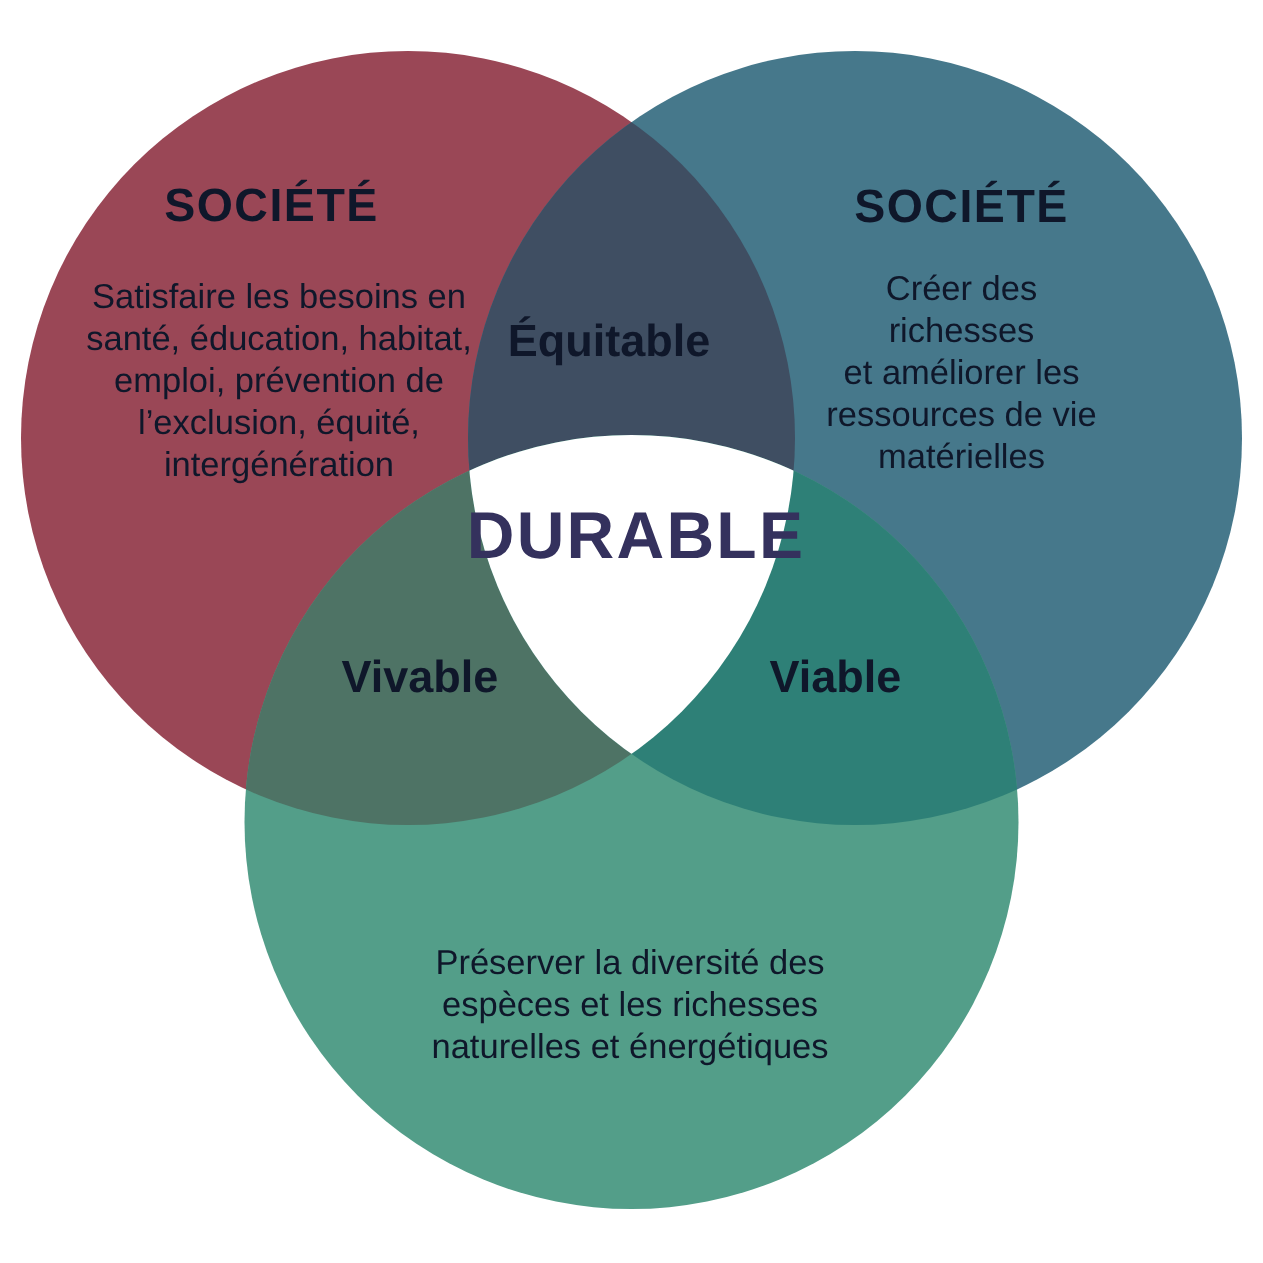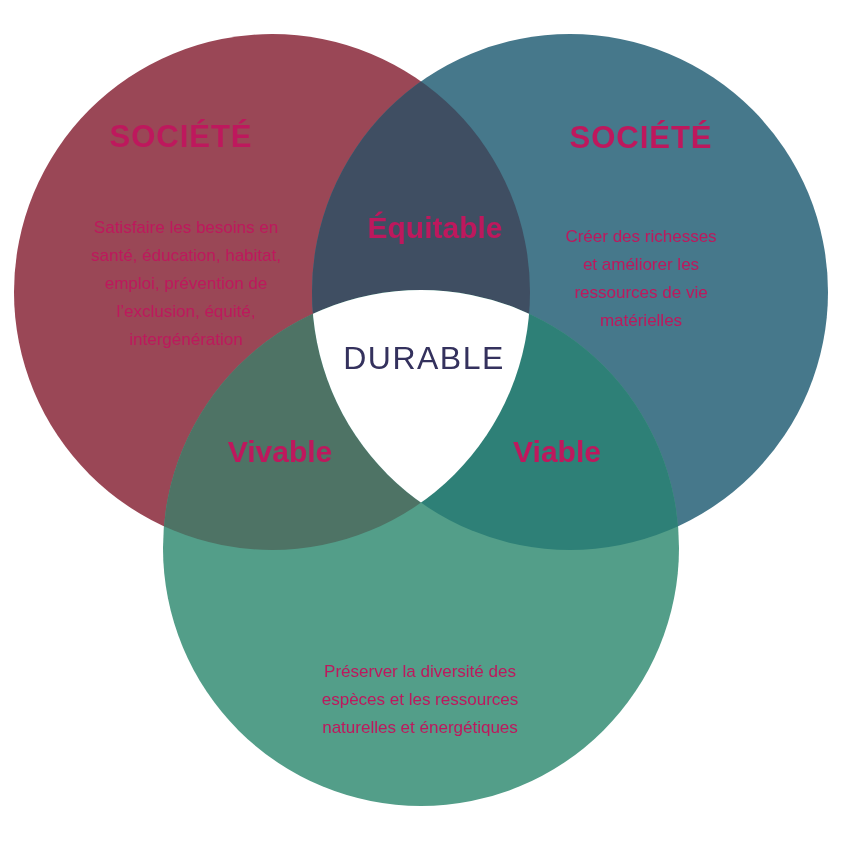--- a/index.html
+++ b/index.html
@@ -16,54 +16,53 @@
     overflow: hidden;
   }
   .stage svg {
     position: absolute;
     left: 0;
     top: 0;
   }
   .label {
     position: absolute;
     transform: translate(-50%, -50%);
-    color: #be185d;
+    color: #0f172a;
     text-align: center;
     white-space: pre-line;
     user-select: none;
   }
   .circle-title {
     font-size: 31px;
     font-weight: 700;
     letter-spacing: 1px;
     white-space: nowrap;
   }
   .circle-desc {
-    font-size: 17px;
+    font-size: 23px;
     line-height: 28px;
     font-weight: 400;
-    margin-top: 31px;
   }
   .zone-label {
     font-size: 30px;
     font-weight: 700;
     white-space: nowrap;
   }
   .center-label {
-    font-size: 32px;
-    font-weight: 400;
+    font-size: 44px;
+    font-weight: 700;
     letter-spacing: 1.5px;
     white-space: nowrap;
   }
   
   #societe-title        { left: 181px; top: 137px; }
   #societe-desc         { left: 186px; top: 253px; }
   #economie-title       { left: 641px; top: 138px; }
   #economie-desc        { left: 641px; top: 248px; }
-  #equitable-label      { left: 435px; top: 228px; }
+  #equitable-label      { left: 406px; top: 228px; }
   #durable-label        { left: 424px; top: 358px; }
   #vivable-label        { left: 280px; top: 452px; }
   #viable-label         { left: 557px; top: 452px; }
   #environnement-title  { left: 420px; top: 580px; }
   #environnement-desc   { left: 420px; top: 669px; }
 </style>
 </head>
 <body>
 
 <div class="stage">
@@ -119,16 +118,16 @@
   <div class="label zone-label" id="equitable-label">Équitable</div>
 
   <div class="label center-label" id="durable-label" style="color: rgb(52, 49, 93);">DURABLE</div>
 
   <div class="label zone-label" id="vivable-label">Vivable</div>
 
   <div class="label zone-label" id="viable-label">Viable</div>
 
 
   <div class="label circle-desc" id="environnement-desc">Préserver la diversité des
-espèces et les ressources
+espèces et les richesses
 naturelles et énergétiques</div>
 
 </div>
 
 </body></html>

